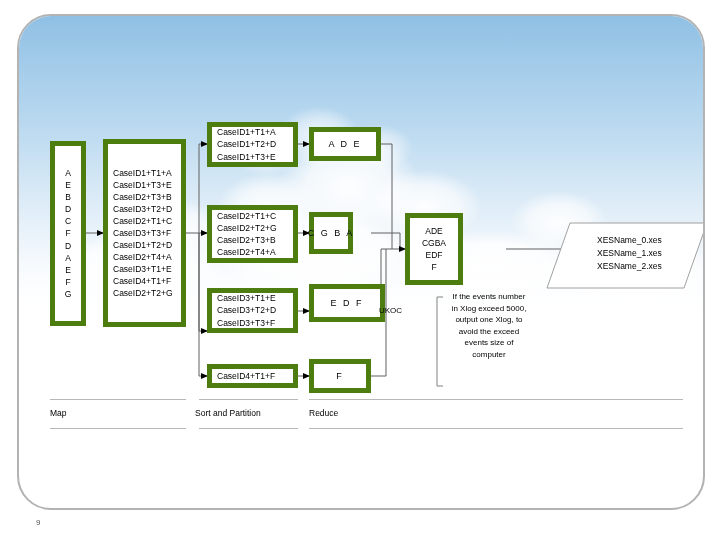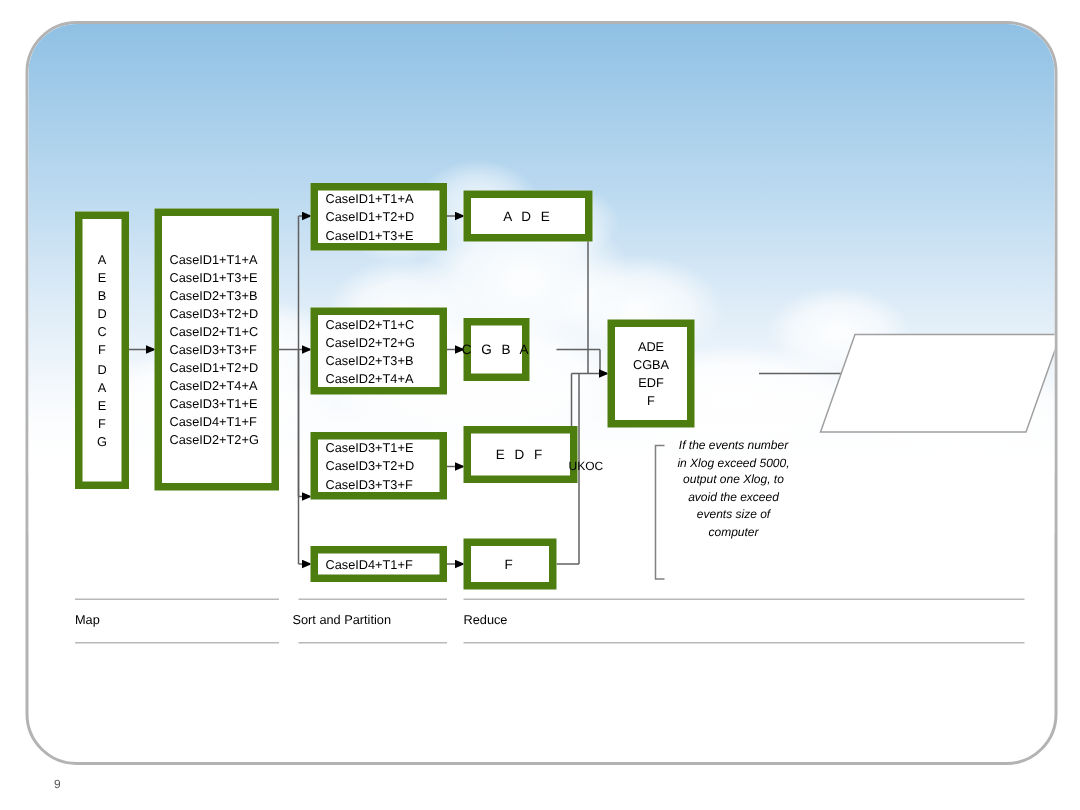--- a/index.html
+++ b/index.html
@@ -89,21 +89,20 @@
     font-size: 9px;
     letter-spacing: 2px;
   }
   .note {
     position: absolute;
     font-size: 8px;
     line-height: 1.45;
     text-align: center;
     color: #000000;
     background: transparent;
-    font-style: italic;
   }
   .band-label {
     position: absolute;
     font-size: 8.5px;
     color: #000000;
     text-align: left;
   }
   .hrule {
     position: absolute;
     height: 0;
@@ -233,21 +232,21 @@
       <div class="box" style="left:188px; top:272px; width:91px; height:45px; align-items:flex-start; padding-left:5px;">
         <div class="row">CaseID3+T1+E</div>
         <div class="row">CaseID3+T2+D</div>
         <div class="row">CaseID3+T3+F</div>
       </div>
 
       <div class="box" style="left:188px; top:348px; width:91px; height:24px; align-items:flex-start; padding-left:5px;">
         <div class="row">CaseID4+T1+F</div>
       </div>
 
-      <div class="box reduce-box" style="left:290px; top:111px; width:86px; height:34px;">
+      <div class="box reduce-box" style="left:290px; top:111px; width:72px; height:34px;">
         <div class="row">A D E</div>
       </div>
 
       <div class="box reduce-box" style="left:290px; top:196px; width:44px; height:42px;">
         <div class="row">C G B A</div>
       </div>
 
       <div class="box reduce-box" style="left:290px; top:268px; width:76px; height:38px;">
         <div class="row">E D F</div>
       </div>
@@ -270,20 +269,25 @@
         <div>in Xlog exceed 5000,</div>
         <div>output one Xlog, to</div>
         <div>avoid the exceed</div>
         <div>events size of</div>
         <div>computer</div>
       </div>
 
       <svg class="wires" viewBox="0 0 688 496" style="z-index:1;">
         <polygon points="551,207 688,207 665,272 528,272" fill="#ffffff" stroke="#a0a0a0" stroke-width="1"></polygon>
       </svg>
+      <div class="para-label" style="left:578px; top:218px; z-index:2;">
+        <div>XESName_0.xes</div>
+        <div>XESName_1.xes</div>
+        <div>XESName_2.xes</div>
+      </div>
 
       <div class="hrule" style="left:31px; top:383px; width:136px;"></div>
       <div class="hrule" style="left:31px; top:412px; width:136px;"></div>
       <div class="band-label" style="left:31px; top:392px; width:136px;">Map</div>
 
       <div class="hrule" style="left:180px; top:383px; width:99px;"></div>
       <div class="hrule" style="left:180px; top:412px; width:99px;"></div>
       <div class="band-label" style="left:176px; top:392px; width:107px;">Sort and Partition</div>
 
       <div class="hrule" style="left:290px; top:383px; width:374px;"></div>

